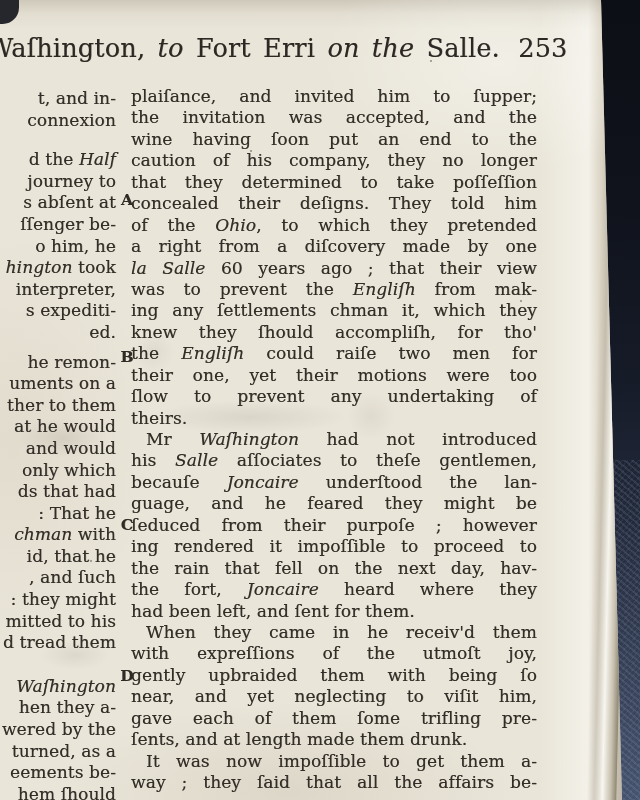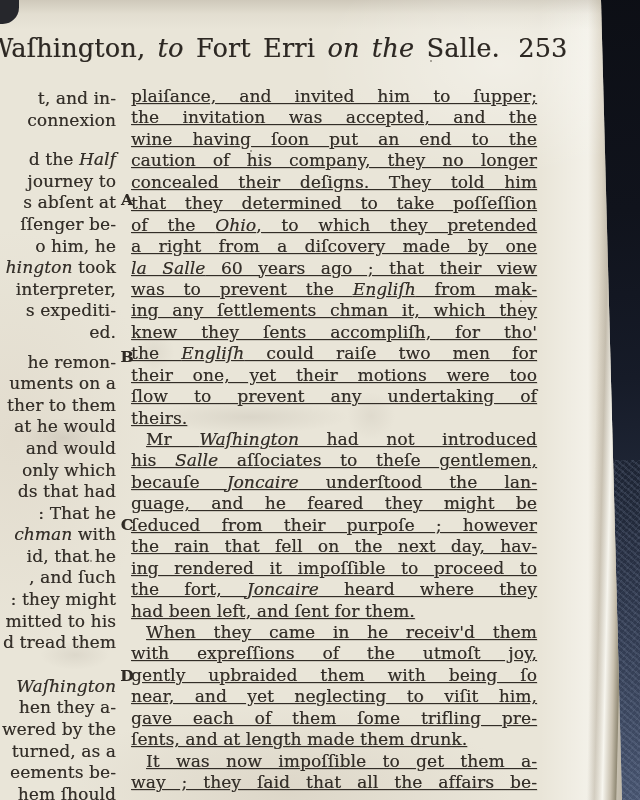--- a/index.html
+++ b/index.html
@@ -41,21 +41,21 @@
     text-shadow:.4px .4px .5px rgba(45,40,34,.45);}
   .header .cutw{margin-left:-13px;}
   .header i{font-family:"DejaVu Serif","Liberation Serif",serif;text-align:center;}
   .pageno{padding-left:6px;}
   .col{position:absolute;font-size:17px;color:#322d27;
     text-shadow:.35px .35px .45px rgba(50,44,38,.5);letter-spacing:.1px;}
   .col .tline{height:21.45px;line-height:21.45px;overflow:visible;white-space:nowrap;}
   .col.leftcol{left:-82px;top:88px;width:198px;text-align:right;}
   .col.leftcol .tline{height:21.6px;line-height:21.6px;}
   .col.rightcol{left:131px;top:86px;width:406px;}
-  .col.rightcol .tline{white-space:normal;text-align:justify;text-align-last:justify;text-decoration:underline;}
+  .col.rightcol .tline{white-space:normal;text-align:justify;text-align-last:justify;}
   .col.rightcol .tline.endline{text-align-last:left;}
   .col.rightcol .tline.indent{text-indent:15px;}
   .gutter-letters{position:absolute;left:115px;top:0;width:24px;height:800px;}
   .gutter-letters .mletter{position:absolute;left:0;width:24px;text-align:center;
     font-size:15.5px;font-weight:700;color:#2f2a24;
     text-shadow:.35px .35px .4px rgba(47,42,36,.5);}
   .mletter.m0{top:190px;}
   .mletter.m1{top:347px;}
   .mletter.m2{top:515px;}
   .mletter.m3{top:666px;}
@@ -124,39 +124,39 @@
         <span class="mletter m1">B</span>
         <span class="mletter m2">C</span>
         <span class="mletter m3">D</span>
       </div>
 
     <div class="col rightcol">
         <div class="tline">plaiſance, and invited him to ſupper;</div>
         <div class="tline">the invitation was accepted, and the</div>
         <div class="tline">wine having ſoon put an end to the</div>
         <div class="tline">caution of his company, they no longer</div>
+        <div class="tline">that they determined to take poſſeſſion</div>
         <div class="tline">concealed their deſigns. They told him</div>
-        <div class="tline">that they determined to take poſſeſſion</div>
         <div class="tline">of the <i>Ohio</i>, to which they pretended</div>
         <div class="tline">a right from a diſcovery made by one</div>
         <div class="tline"><i>la Salle</i> 60 years ago ; that their view</div>
         <div class="tline">was to prevent the <i>Engliſh</i> from mak-</div>
         <div class="tline">ing any ſettlements chman it, which they</div>
-        <div class="tline">knew they ſents accompliſh, for tho'</div>
+        <div class="tline">knew they ſhould accompliſh, for tho'</div>
         <div class="tline">the <i>Engliſh</i> could raiſe two men for</div>
         <div class="tline">their one, yet their motions were too</div>
         <div class="tline">ſlow to prevent any undertaking of</div>
         <div class="tline endline">theirs.</div>
         <div class="tline indent">Mr <i>Waſhington</i> had not introduced</div>
         <div class="tline">his <i>Salle</i> aſſociates to theſe gentlemen,</div>
         <div class="tline">becauſe <i>Joncaire</i> underſtood the lan-</div>
         <div class="tline">guage, and he feared they might be</div>
         <div class="tline">ſeduced from their purpoſe ; however</div>
+        <div class="tline">ing rendered it impoſſible to proceed to</div>
         <div class="tline">the rain that fell on the next day, hav-</div>
-        <div class="tline">ing rendered it impoſſible to proceed to</div>
         <div class="tline">the fort, <i>Joncaire</i> heard where they</div>
         <div class="tline endline">had been left, and ſent for them.</div>
         <div class="tline indent">When they came in he receiv'd them</div>
         <div class="tline">with expreſſions of the utmoſt joy,</div>
         <div class="tline">gently upbraided them with being ſo</div>
         <div class="tline">near, and yet neglecting to viſit him,</div>
         <div class="tline">gave each of them ſome trifling pre-</div>
         <div class="tline endline">ſents, and at length made them drunk.</div>
         <div class="tline indent">It was now impoſſible to get them a-</div>
         <div class="tline">way ; they ſaid that all the affairs be-</div>

